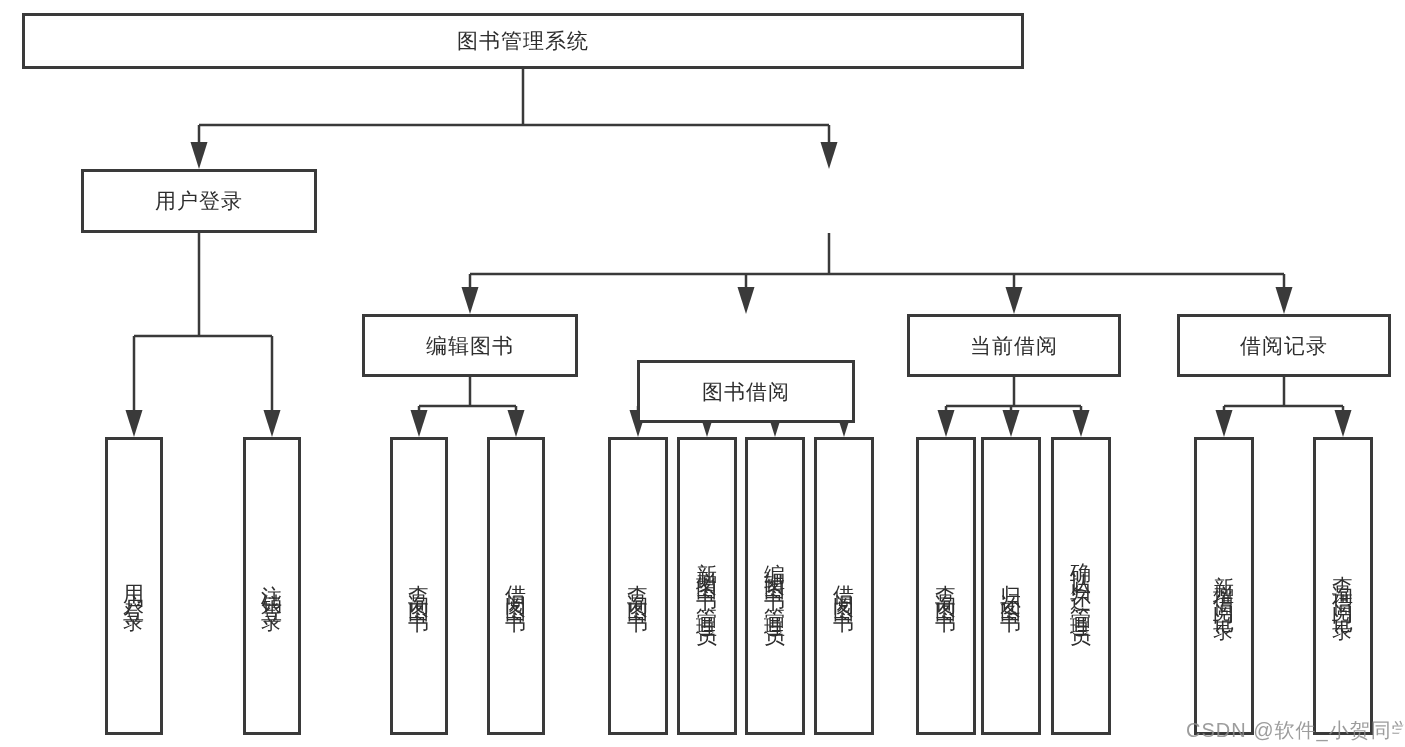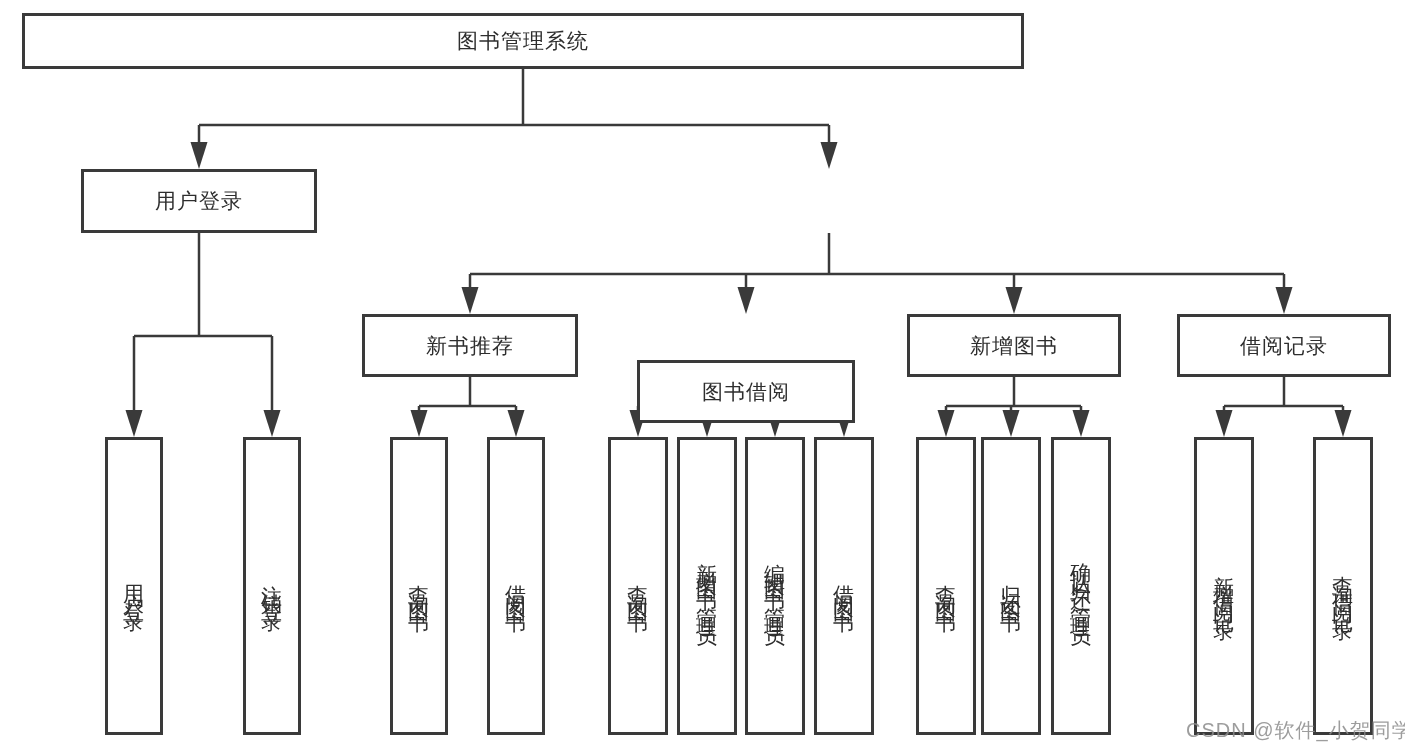--- a/index.html
+++ b/index.html
@@ -3,20 +3,21 @@
 <meta charset="utf-8">
 <style>
   html, body { margin: 0; padding: 0; background: #ffffff; }
   body { font-family: "Liberation Sans", "DejaVu Sans", sans-serif; }
   .stage {
     position: relative;
     width: 1405px;
     height: 747px;
     background: #ffffff;
     overflow: hidden;
+    border-radius: 32px;
   }
   .connectors {
     position: absolute;
     left: 0; top: 0;
   }
   .box {
     position: absolute;
     box-sizing: border-box;
     background: #ffffff;
     border: 3px solid #3a3a3a;
@@ -121,27 +122,27 @@
 
   <div class="box" style="left:22px; top:13px; width:1002px; height:56px;">
     <span>图书管理系统</span>
   </div>
 
   <div class="box" style="left:81px; top:169px; width:236px; height:64px;">
     <span>用户登录</span>
   </div>
 
   <div class="box" style="left:362px; top:314px; width:216px; height:63px;">
-    <span>新书推荐</span>
+    <span>编辑图书</span>
   </div>
   <div class="box" style="left:637px; top:314px; width:218px; height:63px;margin-top:46px;">
     <span>图书借阅</span>
   </div>
   <div class="box" style="left:907px; top:314px; width:214px; height:63px;">
-    <span>新增图书</span>
+    <span>当前借阅</span>
   </div>
   <div class="box" style="left:1177px; top:314px; width:214px; height:63px;">
     <span>借阅记录</span>
   </div>
 
   <div class="box leaf" style="left:105px; top:437px; width:58px; height:298px;">
     <span class="vtext">用户登录</span>
   </div>
   <div class="box leaf" style="left:243px; top:437px; width:58px; height:298px;">
     <span class="vtext">注销登录</span>

